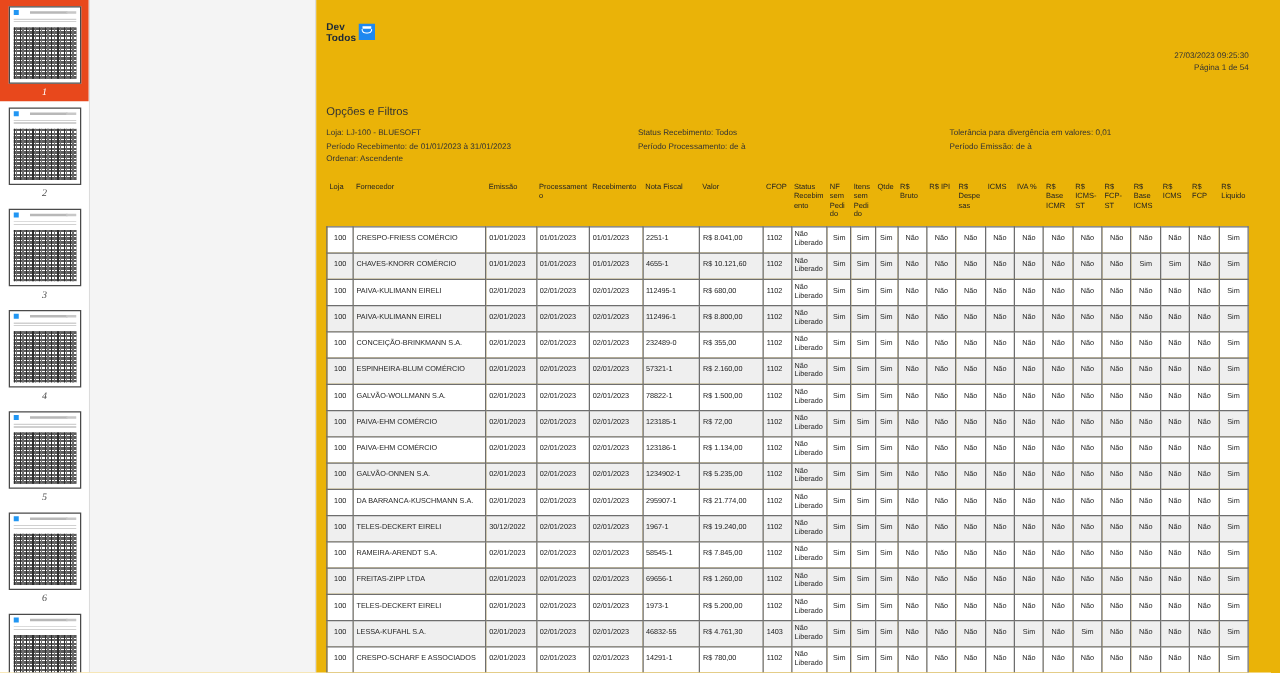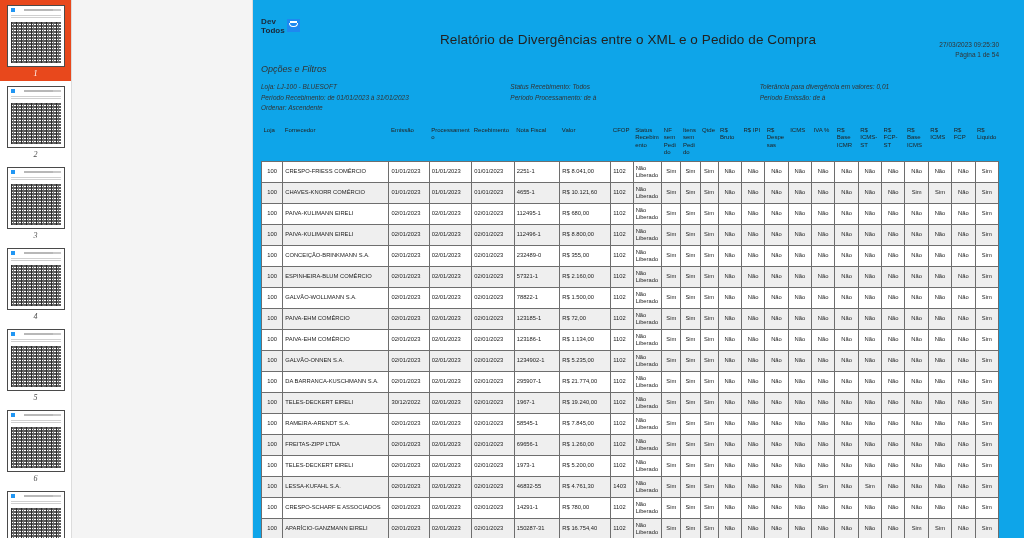--- a/index.html
+++ b/index.html
@@ -101,21 +101,21 @@
     background: #f4f4f4;
     border-left: 1px solid #dcdcdc;
     border-right: 1px solid #dcdcdc;
     box-sizing: border-box;
   }
 
   
   .doc-wrap {
     flex: 1 1 auto;
     height: 538px;
-    background: #0ea5e9;
+    background: #eab308;
     overflow: hidden;
     position: relative;
   }
   .page {
     position: relative;
     width: 770px;
     padding: 14px 24px 0 4px;
     box-sizing: border-box;
     color: #2b2b2b;
   }
@@ -178,21 +178,21 @@
   .stamp {
     position: absolute;
     right: 0;
     top: 26px;
     text-align: right;
     font-size: 6.5px;
     color: #333;
     line-height: 10px;
   }
 
-  .filters-block { margin-top: 4px; padding-left: 4px; font-style: italic; }
+  .filters-block { margin-top: 24px; padding-left: 4px; }
   .filters-heading {
     font-size: 9px;
     color: #333;
     margin-bottom: 8px;
   }
   .filters-cols {
     display: flex;
   }
   .fcol { font-size: 6.5px; line-height: 10.5px; color: #333; }
   .fcol.c1 { width: 250px; }
@@ -331,21 +331,20 @@
 
       <div class="page-header">
         <div class="brand">
           <div class="brand-text">
             <div>Dev</div>
             <div>Todos</div>
           </div>
           <div class="brand-mark"></div>
         </div>
 
-        <div class="doc-title">Relatório de Divergências entre o XML e o Pedido de Compra</div>
 
         <div class="stamp">
           <div>27/03/2023 09:25:30</div>
           <div>Página 1 de 54</div>
         </div>
       </div>
 
       <div class="filters-block">
         <div class="filters-heading">Opções e Filtros</div>
         <div class="filters-cols">

